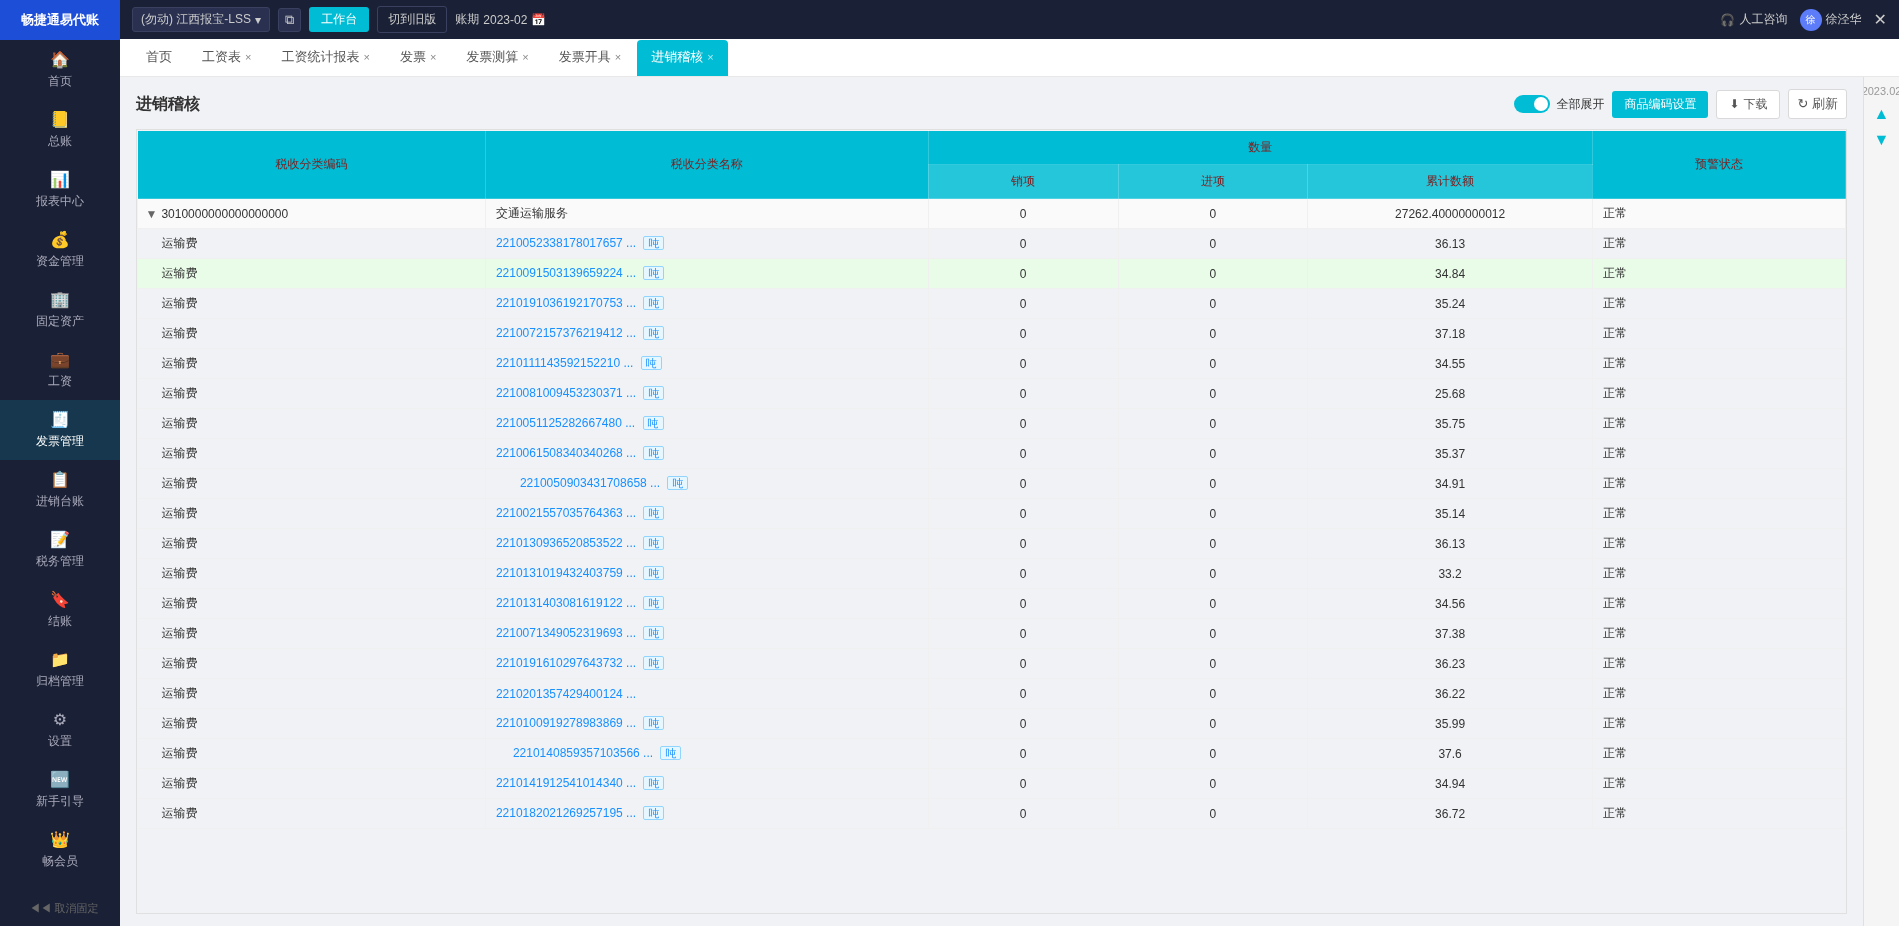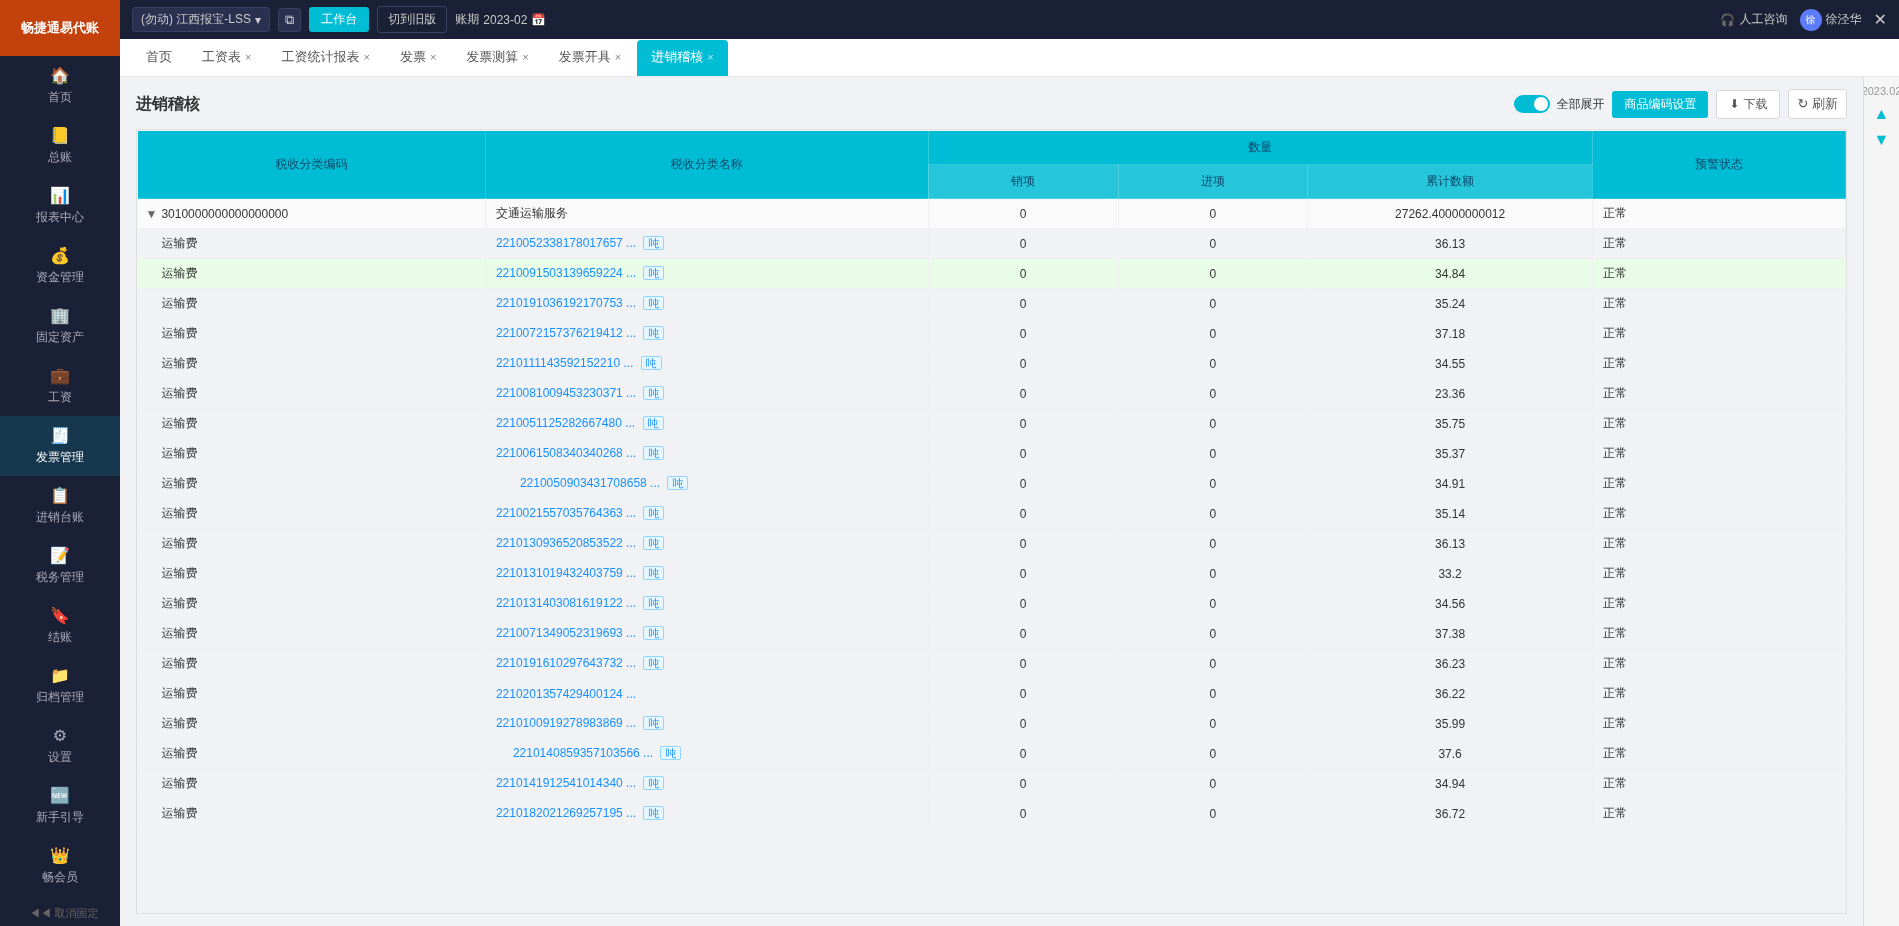--- a/index.html
+++ b/index.html
@@ -9,25 +9,25 @@
     .sidebar {
       width: 120px;
       background: #1a2035;
       color: #ccc;
       display: flex;
       flex-direction: column;
       flex-shrink: 0;
       height: 100%;
     }
     .sidebar-logo {
-      background: #c2410c;
+      background: #1d4ed8;
       color: white;
       font-size: 13px;
       font-weight: bold;
-      padding: 28px 8px;
+      padding: 12px 8px;
       text-align: center;
       height: 40px;
       display: flex;
       align-items: center;
       justify-content: center;
     }
     .sidebar-item {
       display: flex;
       flex-direction: column;
       align-items: center;
@@ -251,21 +251,21 @@
       overflow: auto;
       border: 1px solid #e0e0e0;
     }
     table {
       width: 100%;
       border-collapse: collapse;
       font-size: 12px;
     }
     thead tr th {
       background: #00bcd4;
-      color: #0c4a6e;
+      color: #7f1d1d;
       padding: 8px 22px;
       text-align: center;
       white-space: nowrap;
       border: 1px solid rgba(255,255,255,0.2);
       font-weight: normal;
     }
     thead tr.sub-header th {
       background: #26c6da;
       font-size: 12px;
     }
@@ -558,21 +558,21 @@
     <td style="padding-left:24px; white-space:nowrap;">
       运输费
     </td>
     <td>
       
       <span style="color:#1890ff; cursor:pointer;">2210081009453230371 ...</span>
       <span style="background:#e6f7ff;color:#1890ff;border:1px solid #91d5ff;border-radius:2px;padding:0 4px;margin-left:4px;font-size:11px;">吨</span>
     </td>
     <td class="text-center">0</td>
     <td class="text-center">0</td>
-    <td class="text-center">23.36</td>
+    <td class="text-center">25.68</td>
     <td>正常</td>
   </tr>
               <tr>
     <td style="padding-left:24px; white-space:nowrap;">
       运输费
     </td>
     <td>
       
       <span style="color:#1890ff; cursor:pointer;">2210051125282667480 ...</span>
       <span style="background:#e6f7ff;color:#1890ff;border:1px solid #91d5ff;border-radius:2px;padding:0 4px;margin-left:4px;font-size:11px;">吨</span>

